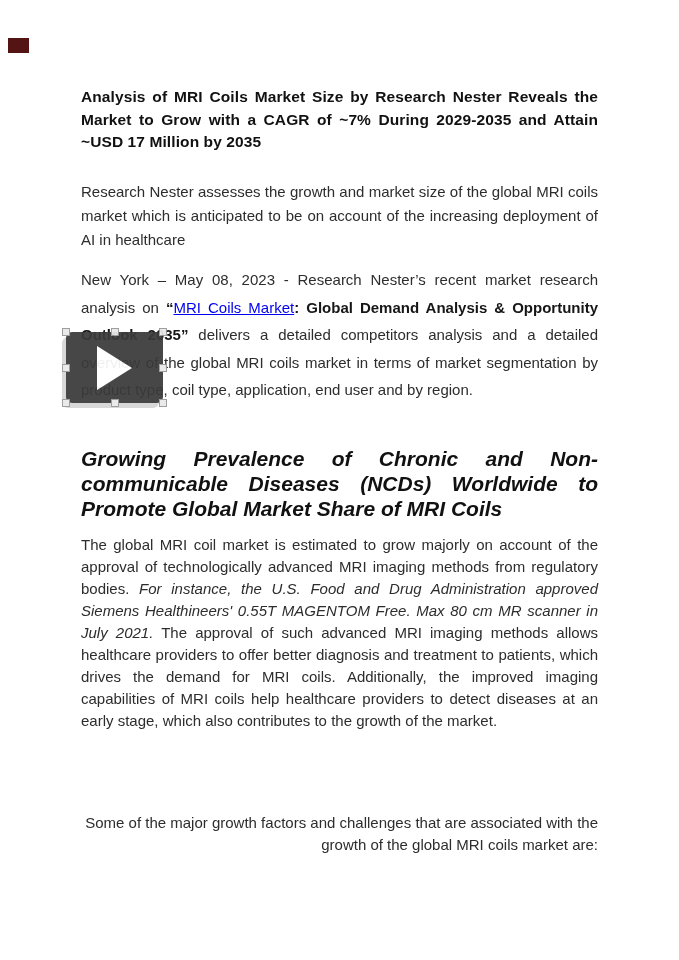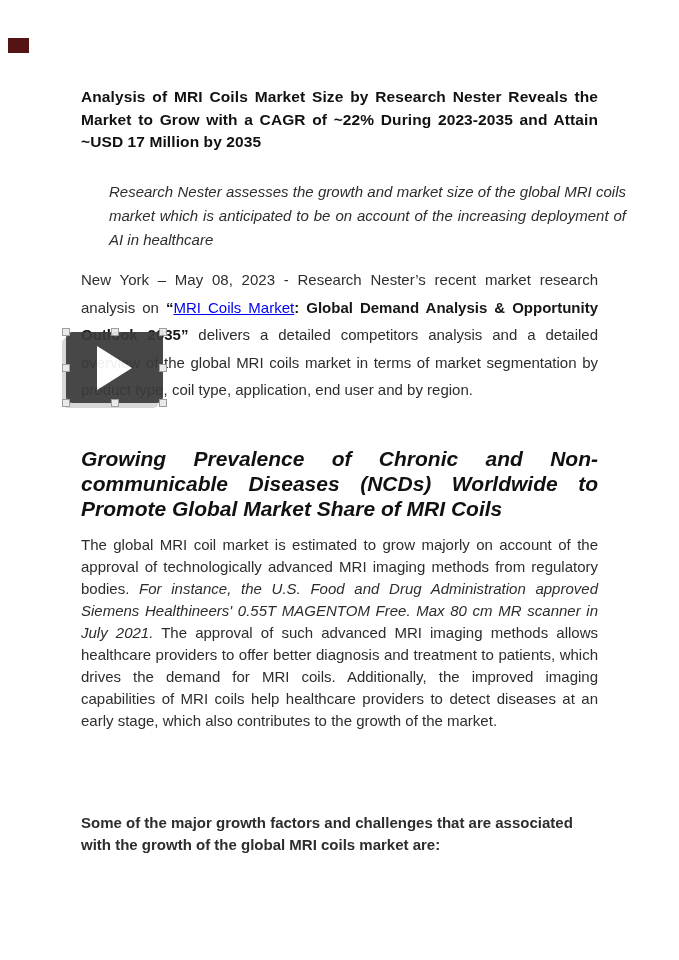--- a/index.html
+++ b/index.html
@@ -18,28 +18,28 @@
   .page{position:absolute;inset:0;background:var(--page-background);}
 
   .corner-marker{position:absolute;left:8px;top:38px;width:21px;height:15px;
        background:var(--marker-color);}
 
   .doc-title{position:absolute;left:81px;top:86px;width:517px;
        font-size:15.5px;font-weight:bold;line-height:22.5px;
        text-align:justify;color:var(--heading-color);letter-spacing:.1px;}
 
   .doc-subtitle{position:absolute;left:81px;top:180px;width:517px;
-       font-size:15px;font-style:italic;line-height:24px;
-       text-align:justify;color:var(--text-color);margin-left:28px;}
+       font-size:15px;line-height:24px;
+       text-align:justify;color:var(--text-color);}
 
   .para{position:absolute;left:81px;width:517px;font-size:15px;
        color:var(--text-color);text-align:justify;}
   .para-intro{top:266px;line-height:27.5px;}
   .para-body{top:534px;line-height:22px;}
-  .para-closing{top:812px;line-height:22px;text-align:left;font-weight:bold;}
+  .para-closing{top:812px;line-height:22px;text-align:right;}
 
   .bold{font-weight:bold;color:#161616;}
   .italic{font-style:italic;}
   .doc-link{color:var(--link-color);font-weight:normal;text-decoration:underline;cursor:pointer;}
 
   .section-heading{position:absolute;left:81px;top:446px;width:517px;
        font-size:21px;font-weight:bold;font-style:italic;line-height:25px;
        text-align:justify;color:var(--heading-color);}
 
   .video-overlay{position:absolute;left:66px;top:332px;width:97px;height:71px;
@@ -55,21 +55,21 @@
   .h-n{left:calc(50% - 4px);top:-4px;} .h-s{left:calc(50% - 4px);bottom:-4px;}
   .h-w{left:-4px;top:calc(50% - 4px);} .h-e{right:-4px;top:calc(50% - 4px);}
 </style>
 </head>
 <body>
 
 <div class="page">
 
   <div class="corner-marker"></div>
 
-  <div class="doc-title">Analysis of MRI Coils Market Size by Research Nester Reveals the Market to Grow with a CAGR of ~22% During 2023-2035 and Attain ~USD 17 Million by 2035</div>
+  <div class="doc-title">Analysis of MRI Coils Market Size by Research Nester Reveals the Market to Grow with a CAGR of ~7% During 2029-2035 and Attain ~USD 17 Million by 2035</div>
 
   <div class="doc-subtitle">Research Nester assesses the growth and market size of the global MRI coils market which is anticipated to be on account of the increasing deployment of AI in healthcare</div>
 
   <div class="para para-intro">
     <span>New York – May 08, 2023 - Research Nester’s recent market research analysis on </span><span class="bold">“</span><a class="doc-link">MRI Coils Market</a><span class="bold">: Global Demand Analysis &amp; Opportunity Outlook 2035”</span><span> delivers a detailed competitors analysis and a detailed overview of the global MRI coils market in terms of market segmentation by product type, coil type, application, end user and by region.</span>
   </div>
 
   <div class="video-overlay">
     <span class="play-triangle"></span>
     <span class="handle h-nw"></span>

